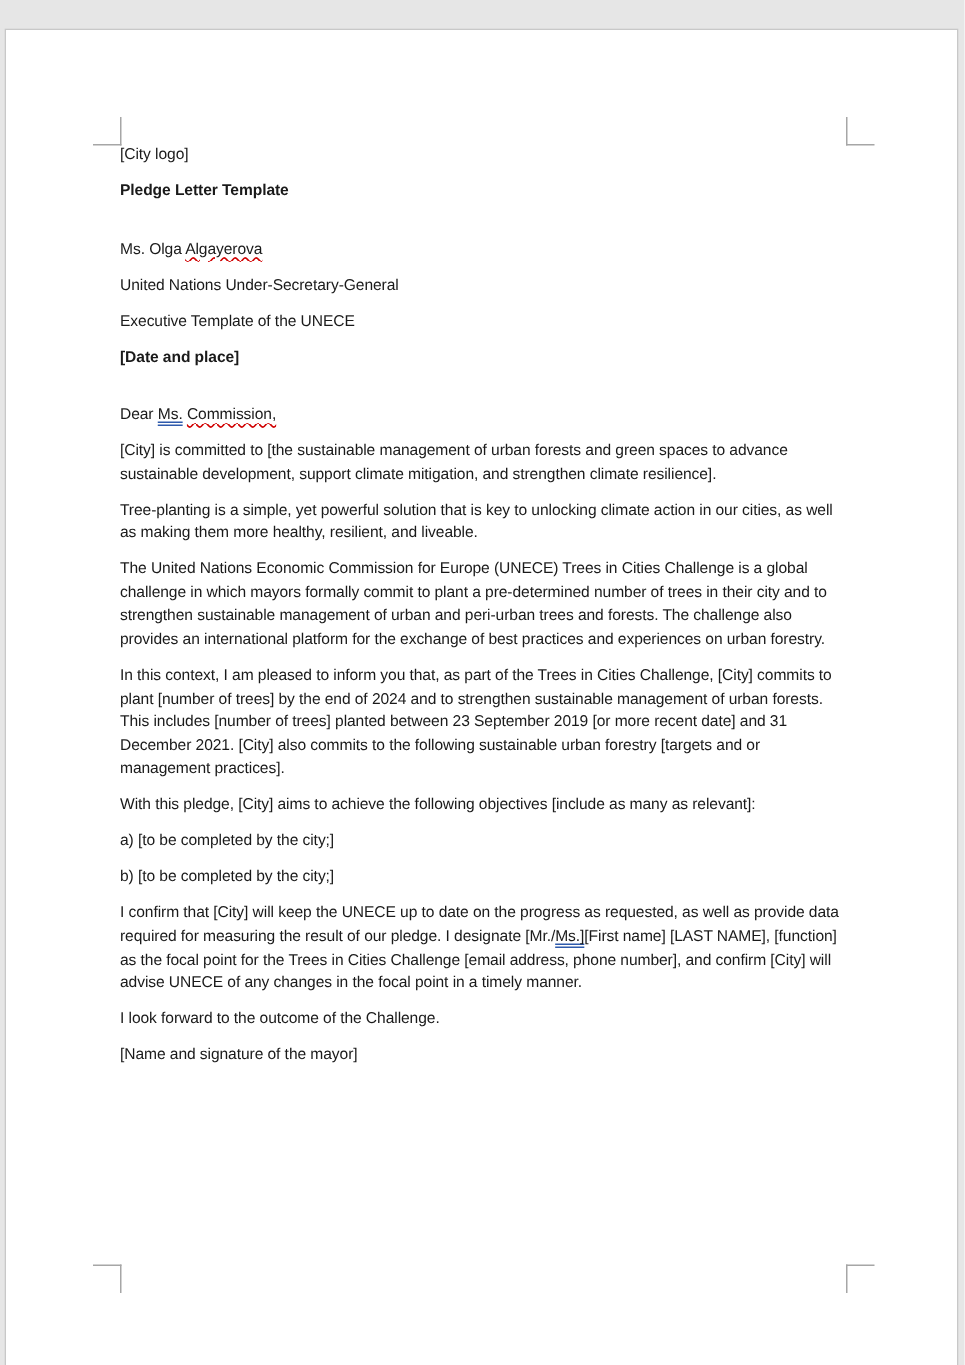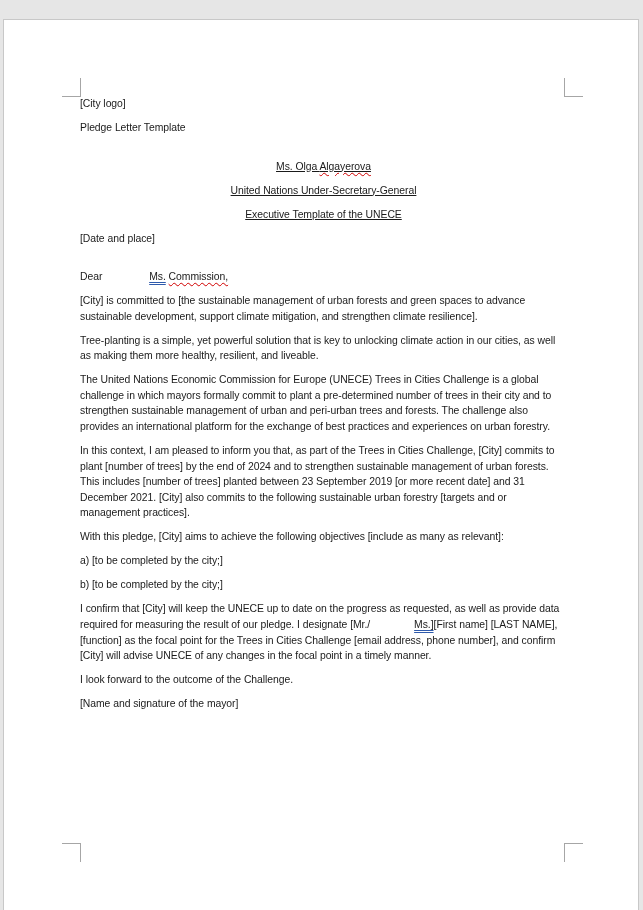--- a/index.html
+++ b/index.html
@@ -27,24 +27,24 @@
   .body-text {
     position: absolute;
     left: 76px; top: 76px;
     width: 487px;
     font-size: 10.4px;
     line-height: 15.6px;
     color: #1a1a1a;
     letter-spacing: -0.05px;
   }
   .p { margin: 0 0 8.4px 0; }
-  .right { text-align: center; text-decoration: underline; }
-  .gap-large { margin-bottom: 23px; }
+  .right { text-align: left; }
+  .gap-large { margin-bottom: 23px; font-weight: bold; }
   .spell { text-decoration: underline wavy #d00000; text-decoration-thickness: 1px; text-underline-offset: 2px; }
-  .grammar { text-decoration: underline double #2e5aac; text-decoration-thickness: 1px; text-underline-offset: 2px; margin-left: 44px; }
+  .grammar { text-decoration: underline double #2e5aac; text-decoration-thickness: 1px; text-underline-offset: 2px; }
 </style>
 </head>
 <body>
 
 <div class="page">
   <div class="corner c-tl"></div>
   <div class="corner c-tr"></div>
   <div class="corner c-bl"></div>
   <div class="corner c-br"></div>
 

